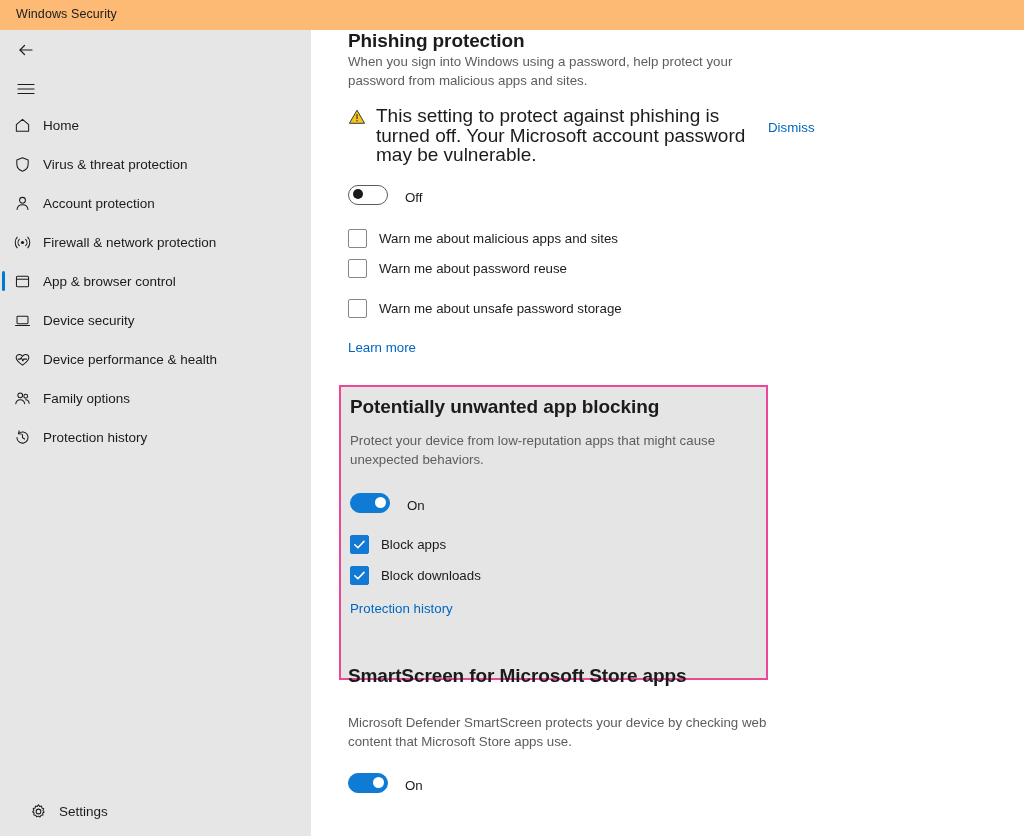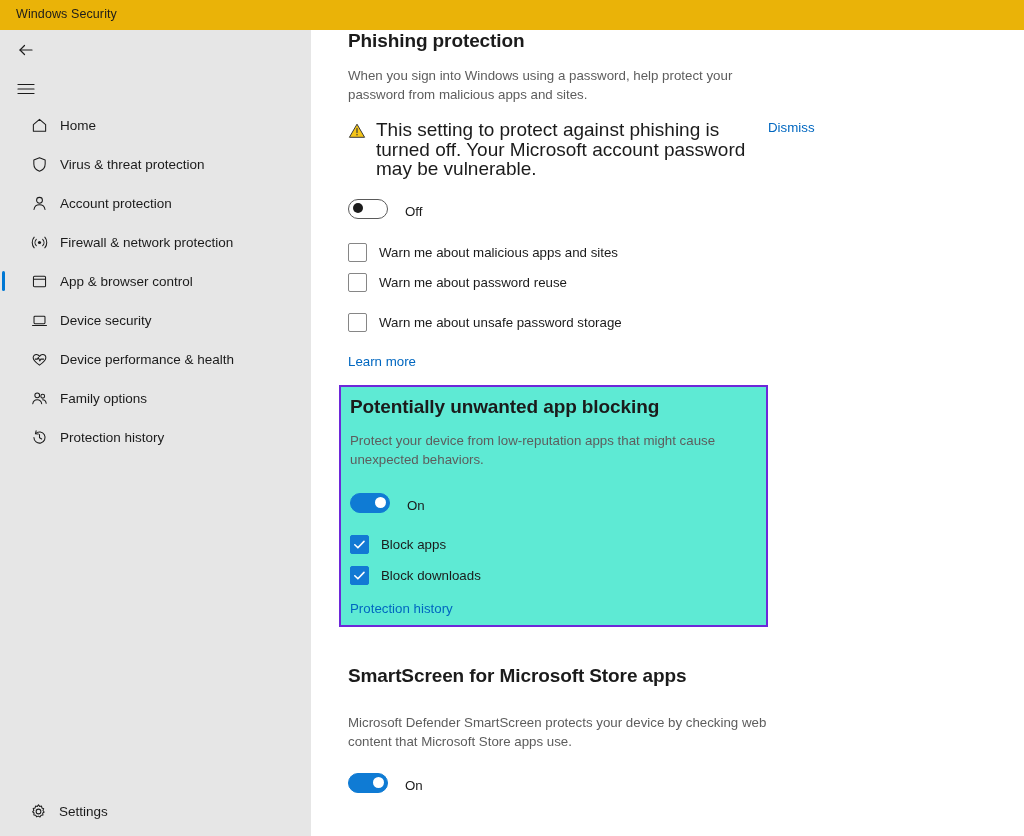--- a/index.html
+++ b/index.html
@@ -14,21 +14,21 @@
     overflow: hidden;
     position: relative;
     color: #1b1b1b;
   }
 
   
   .titlebar {
     position: absolute;
     left: 0; top: 0;
     width: 1024px; height: 30px;
-    background: #eab308;
+    background: #fdba74;
   }
   .titlebar-text {
     position: absolute;
     left: 16px; top: 7px;
     font-size: 12.5px;
     color: #1b1b1b;
     letter-spacing: 0.1px;
   }
 
   
@@ -52,21 +52,21 @@
   .nav-list {
     position: absolute;
     left: 0; top: 76px;
     width: 311px;
   }
   .nav-item {
     position: relative;
     height: 39px;
     display: flex;
     align-items: center;
-    padding-left: 30px;
+    padding-left: 13px;
     box-sizing: border-box;
   }
   .nav-item .accent {
     position: absolute;
     left: 2px; top: 9px;
     width: 3px; height: 20px;
     background: transparent;
     border-radius: 2px;
   }
   .nav-item.selected .accent {
@@ -122,21 +122,21 @@
   }
 
   
   .phishing {
     position: absolute;
     left: 37px;
     top: 0px;
     width: 600px;
   }
   .phishing .section-title { margin-top: 0; }
-  .phishing .section-desc { margin-top: 14px; width: 430px; }
+  .phishing .section-desc { width: 430px; }
 
   .warning-row {
     display: flex;
     align-items: flex-start;
     margin-top: 16px;
     width: 460px;
   }
   .warn-icon {
     flex: 0 0 18px;
     width: 18px; height: 18px;
@@ -232,24 +232,24 @@
     color: #0067c0;
     cursor: pointer;
   }
 
   
   .pua-box {
     position: absolute;
     left: 28px;
     top: 355px;
     width: 429px;
-    height: 242px;
-    border: 2px solid #6d28d9;
+    height: 295px;
+    border: 2px solid #ec4899;
     box-sizing: border-box;
-    background: #5eead4;
+    background: #e5e5e5;
   }
   .pua-inner {
     position: absolute;
     left: 9px;
     top: 9px;
     width: 410px;
   }
   .pua-inner .section-desc { margin-top: 13px; width: 405px; }
 
   

